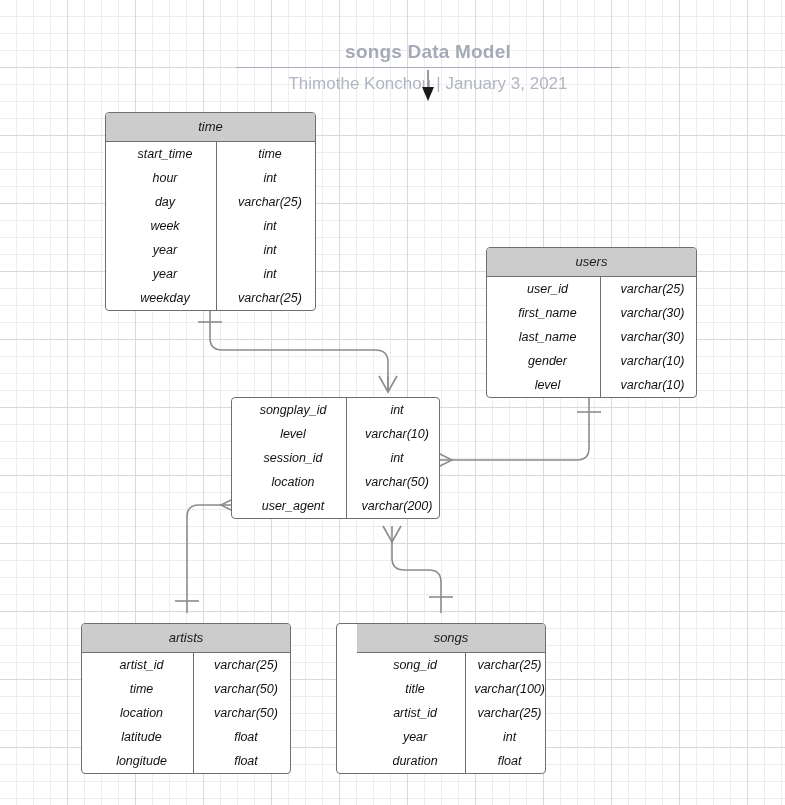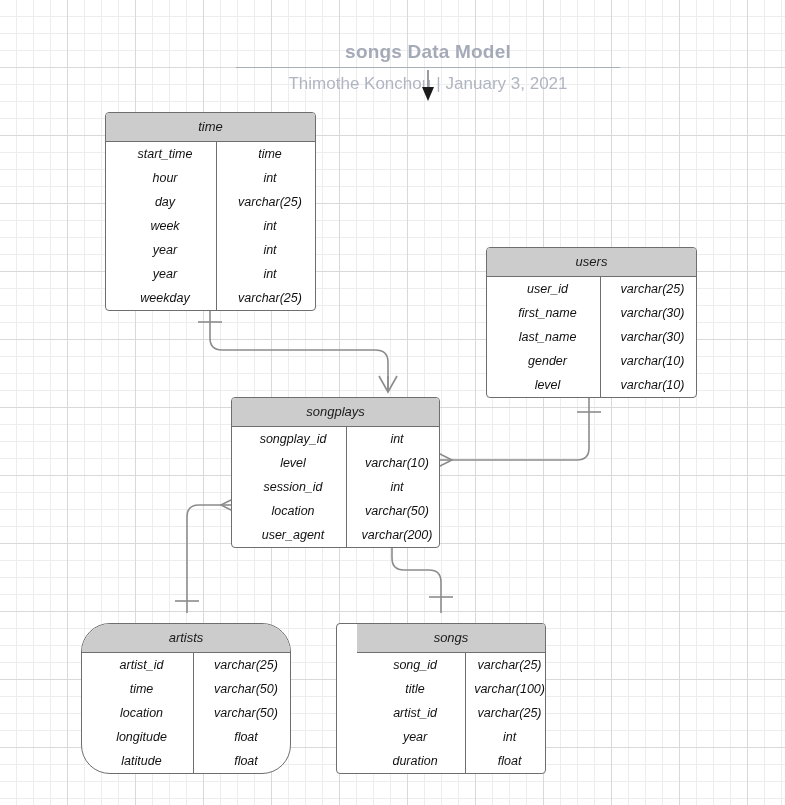--- a/index.html
+++ b/index.html
@@ -233,21 +233,20 @@
         <div class="ecell type">varchar(10)</div>
       </div>
       <div class="erow">
         <div class="ecell name">level</div>
         <div class="ecell type">varchar(10)</div>
       </div>
     </div>
   </div>
 
   <div class="entity w-songplays" id="entity-songplays" style="left:231px; top:391px; width:209px;">
-    <div class="entity-header">songplays</div>
     <div class="entity-body">
       <div class="erow">
         <div class="ecell name">songplay_id</div>
         <div class="ecell type">int</div>
       </div>
       <div class="erow">
         <div class="ecell name">level</div>
         <div class="ecell type">varchar(10)</div>
       </div>
       <div class="erow">
@@ -258,41 +257,41 @@
         <div class="ecell name">location</div>
         <div class="ecell type">varchar(50)</div>
       </div>
       <div class="erow">
         <div class="ecell name">user_agent</div>
         <div class="ecell type">varchar(200)</div>
       </div>
     </div>
   </div>
 
-  <div class="entity w-artists" id="entity-artists" style="left:81px; top:617px; width:210px;border-radius:29px;">
+  <div class="entity w-artists" id="entity-artists" style="left:81px; top:617px; width:210px;">
     <div class="entity-header">artists</div>
     <div class="entity-body">
       <div class="erow">
         <div class="ecell name">artist_id</div>
         <div class="ecell type">varchar(25)</div>
       </div>
       <div class="erow">
         <div class="ecell name">time</div>
         <div class="ecell type">varchar(50)</div>
       </div>
       <div class="erow">
         <div class="ecell name">location</div>
         <div class="ecell type">varchar(50)</div>
       </div>
       <div class="erow">
+        <div class="ecell name">latitude</div>
+        <div class="ecell type">float</div>
+      </div>
+      <div class="erow">
         <div class="ecell name">longitude</div>
-        <div class="ecell type">float</div>
-      </div>
-      <div class="erow">
-        <div class="ecell name">latitude</div>
         <div class="ecell type">float</div>
       </div>
     </div>
   </div>
 
   <div class="entity w-songs" id="entity-songs" style="left:336px; top:617px; width:210px;padding-left:20px;">
     <div class="entity-header">songs</div>
     <div class="entity-body">
       <div class="erow">
         <div class="ecell name">song_id</div>

